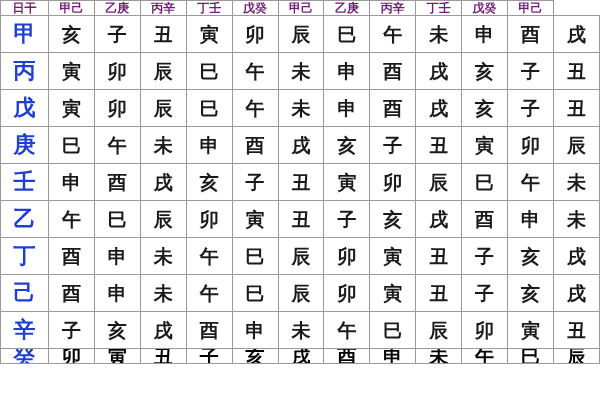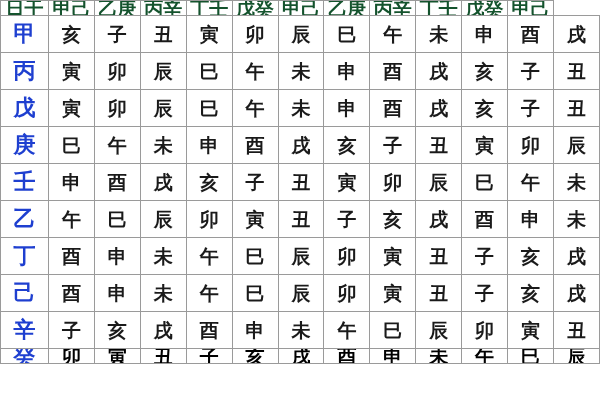--- a/index.html
+++ b/index.html
@@ -30,22 +30,22 @@
     text-align: center;
     vertical-align: middle;
     padding: 0;
     font-weight: bold;
     font-family: "DejaVu Sans", sans-serif;
     background: #ffffff;
   }
   
   tr.header-row td {
     height: 14px;
-    font-size: 19px;
-    color: #14532d;
+    font-size: 12px;
+    color: #701a75;
     line-height: 14px;
     overflow: hidden;
   }
   tr.body-row td {
     height: 36px;
     font-size: 19px;
     color: #1a1a1a;
     line-height: 36px;
   }
   tr.body-row td.stemcell {

